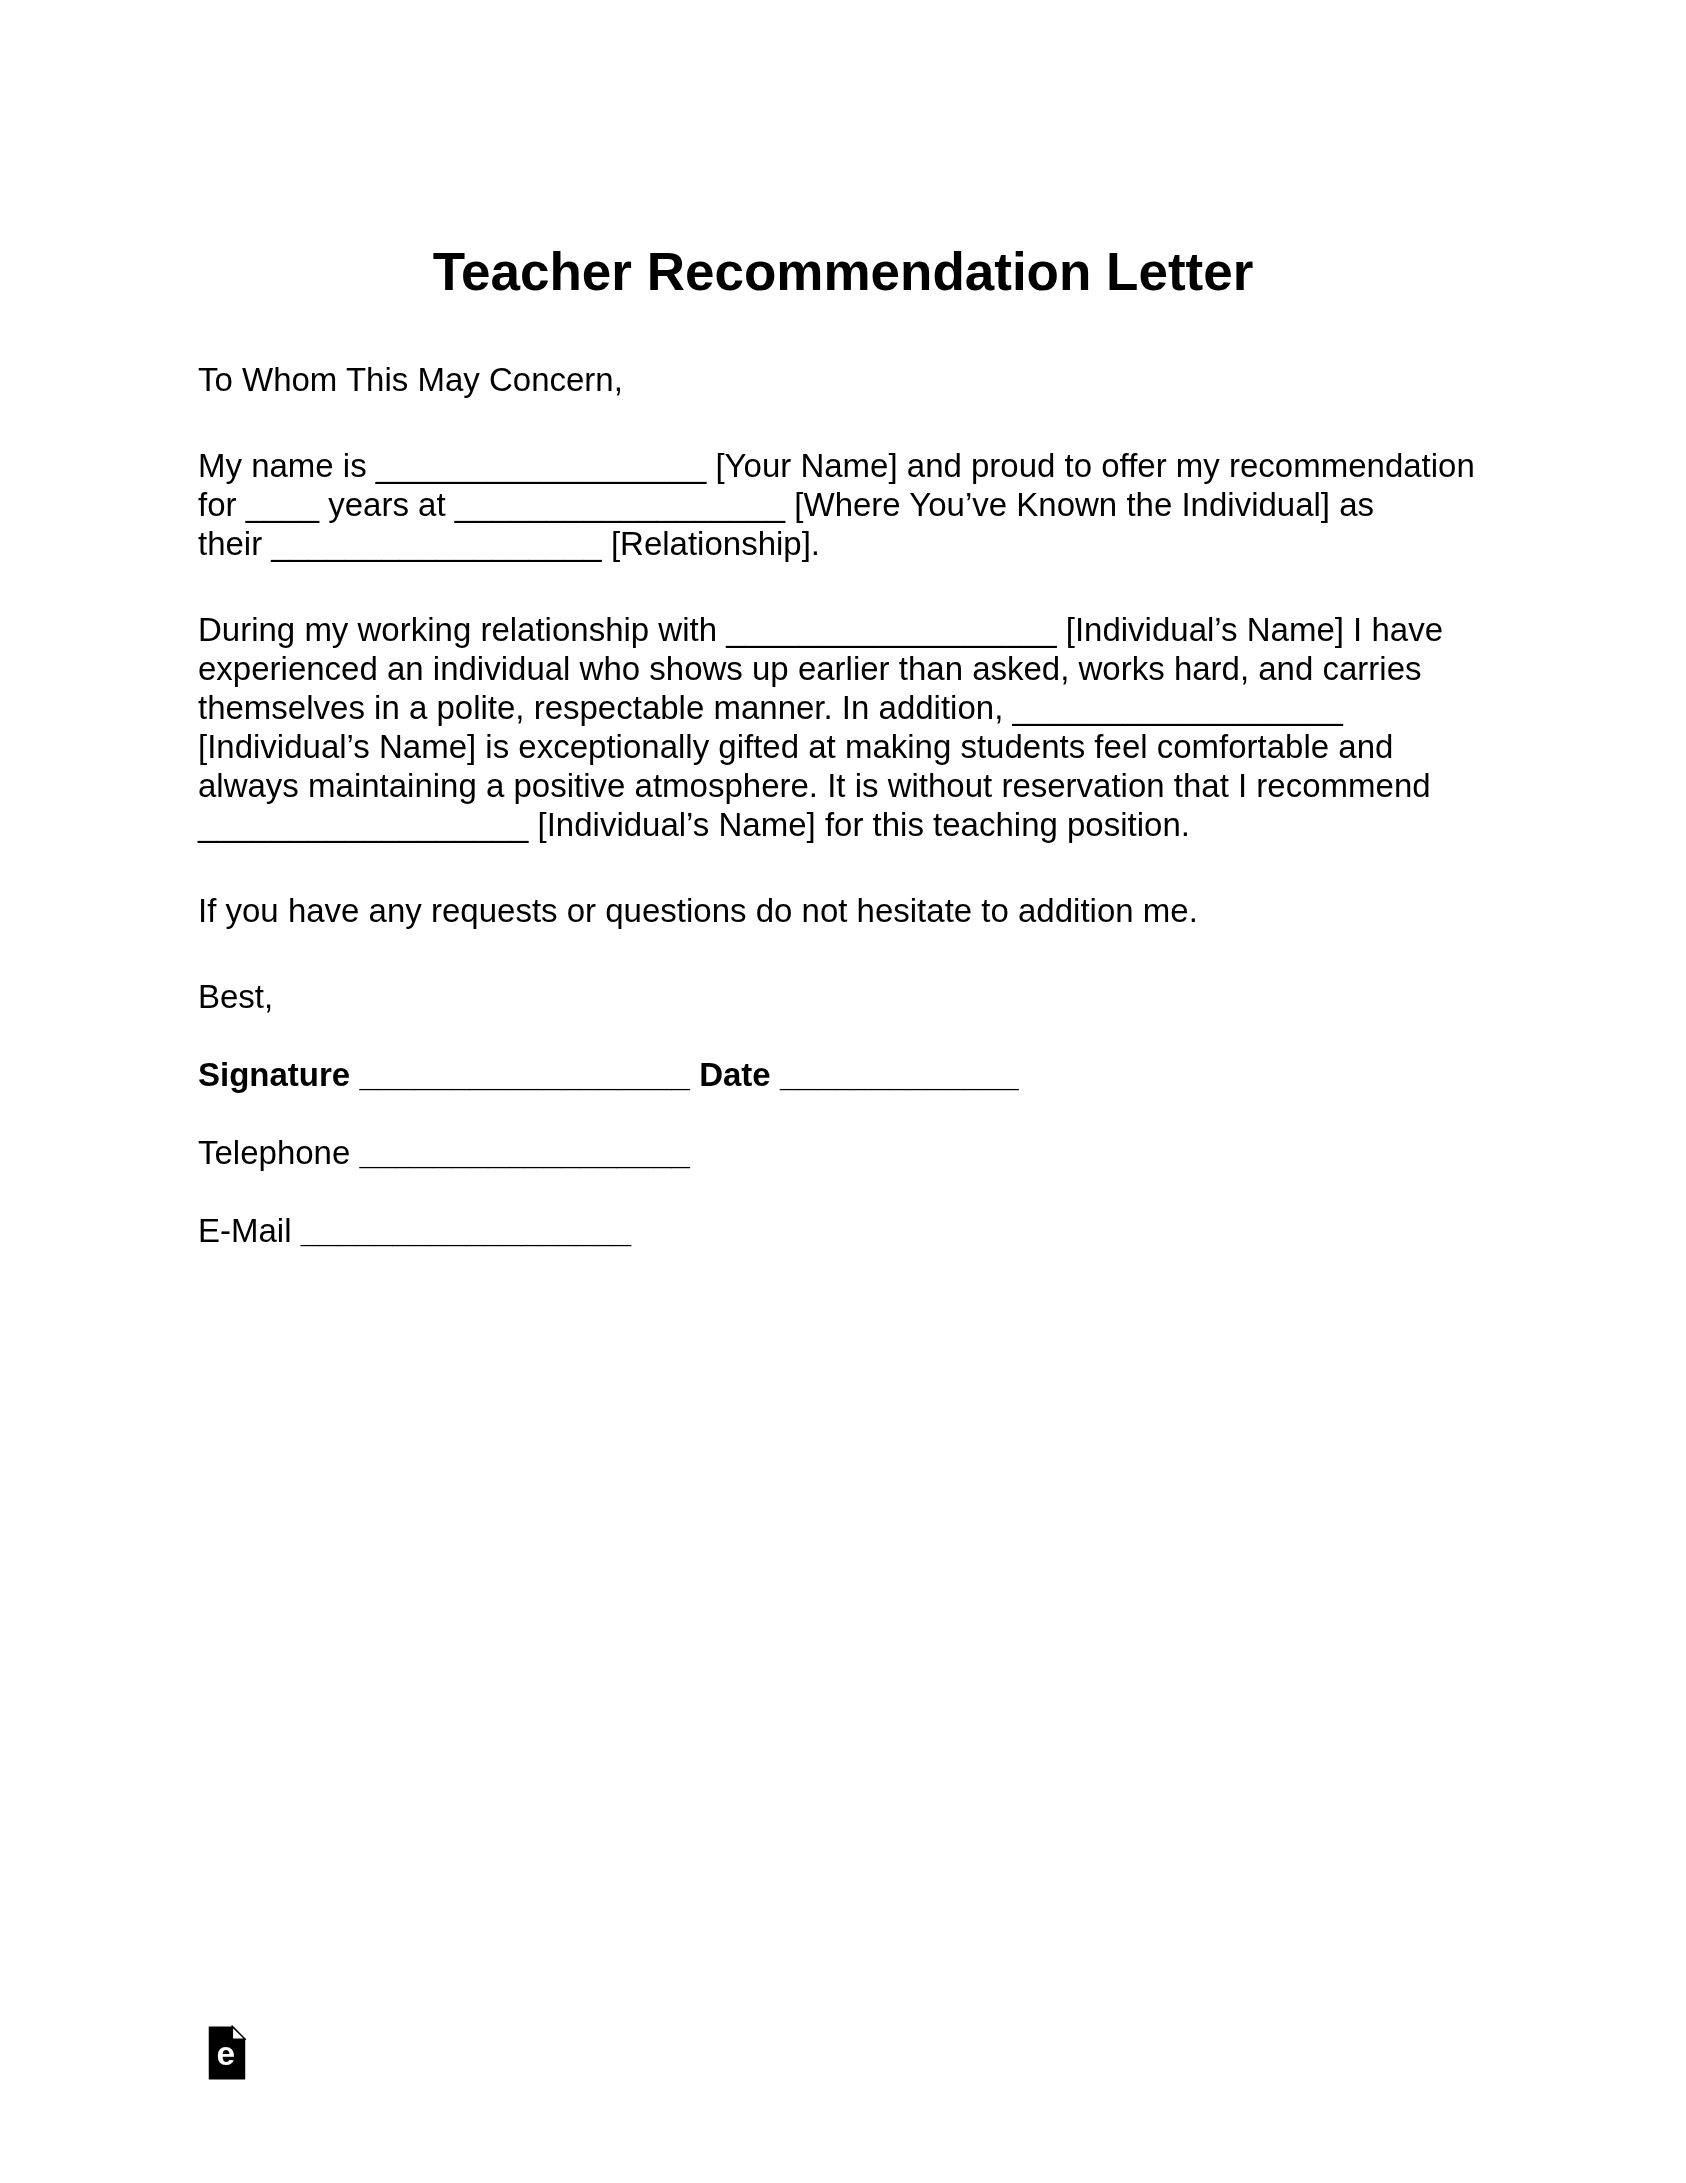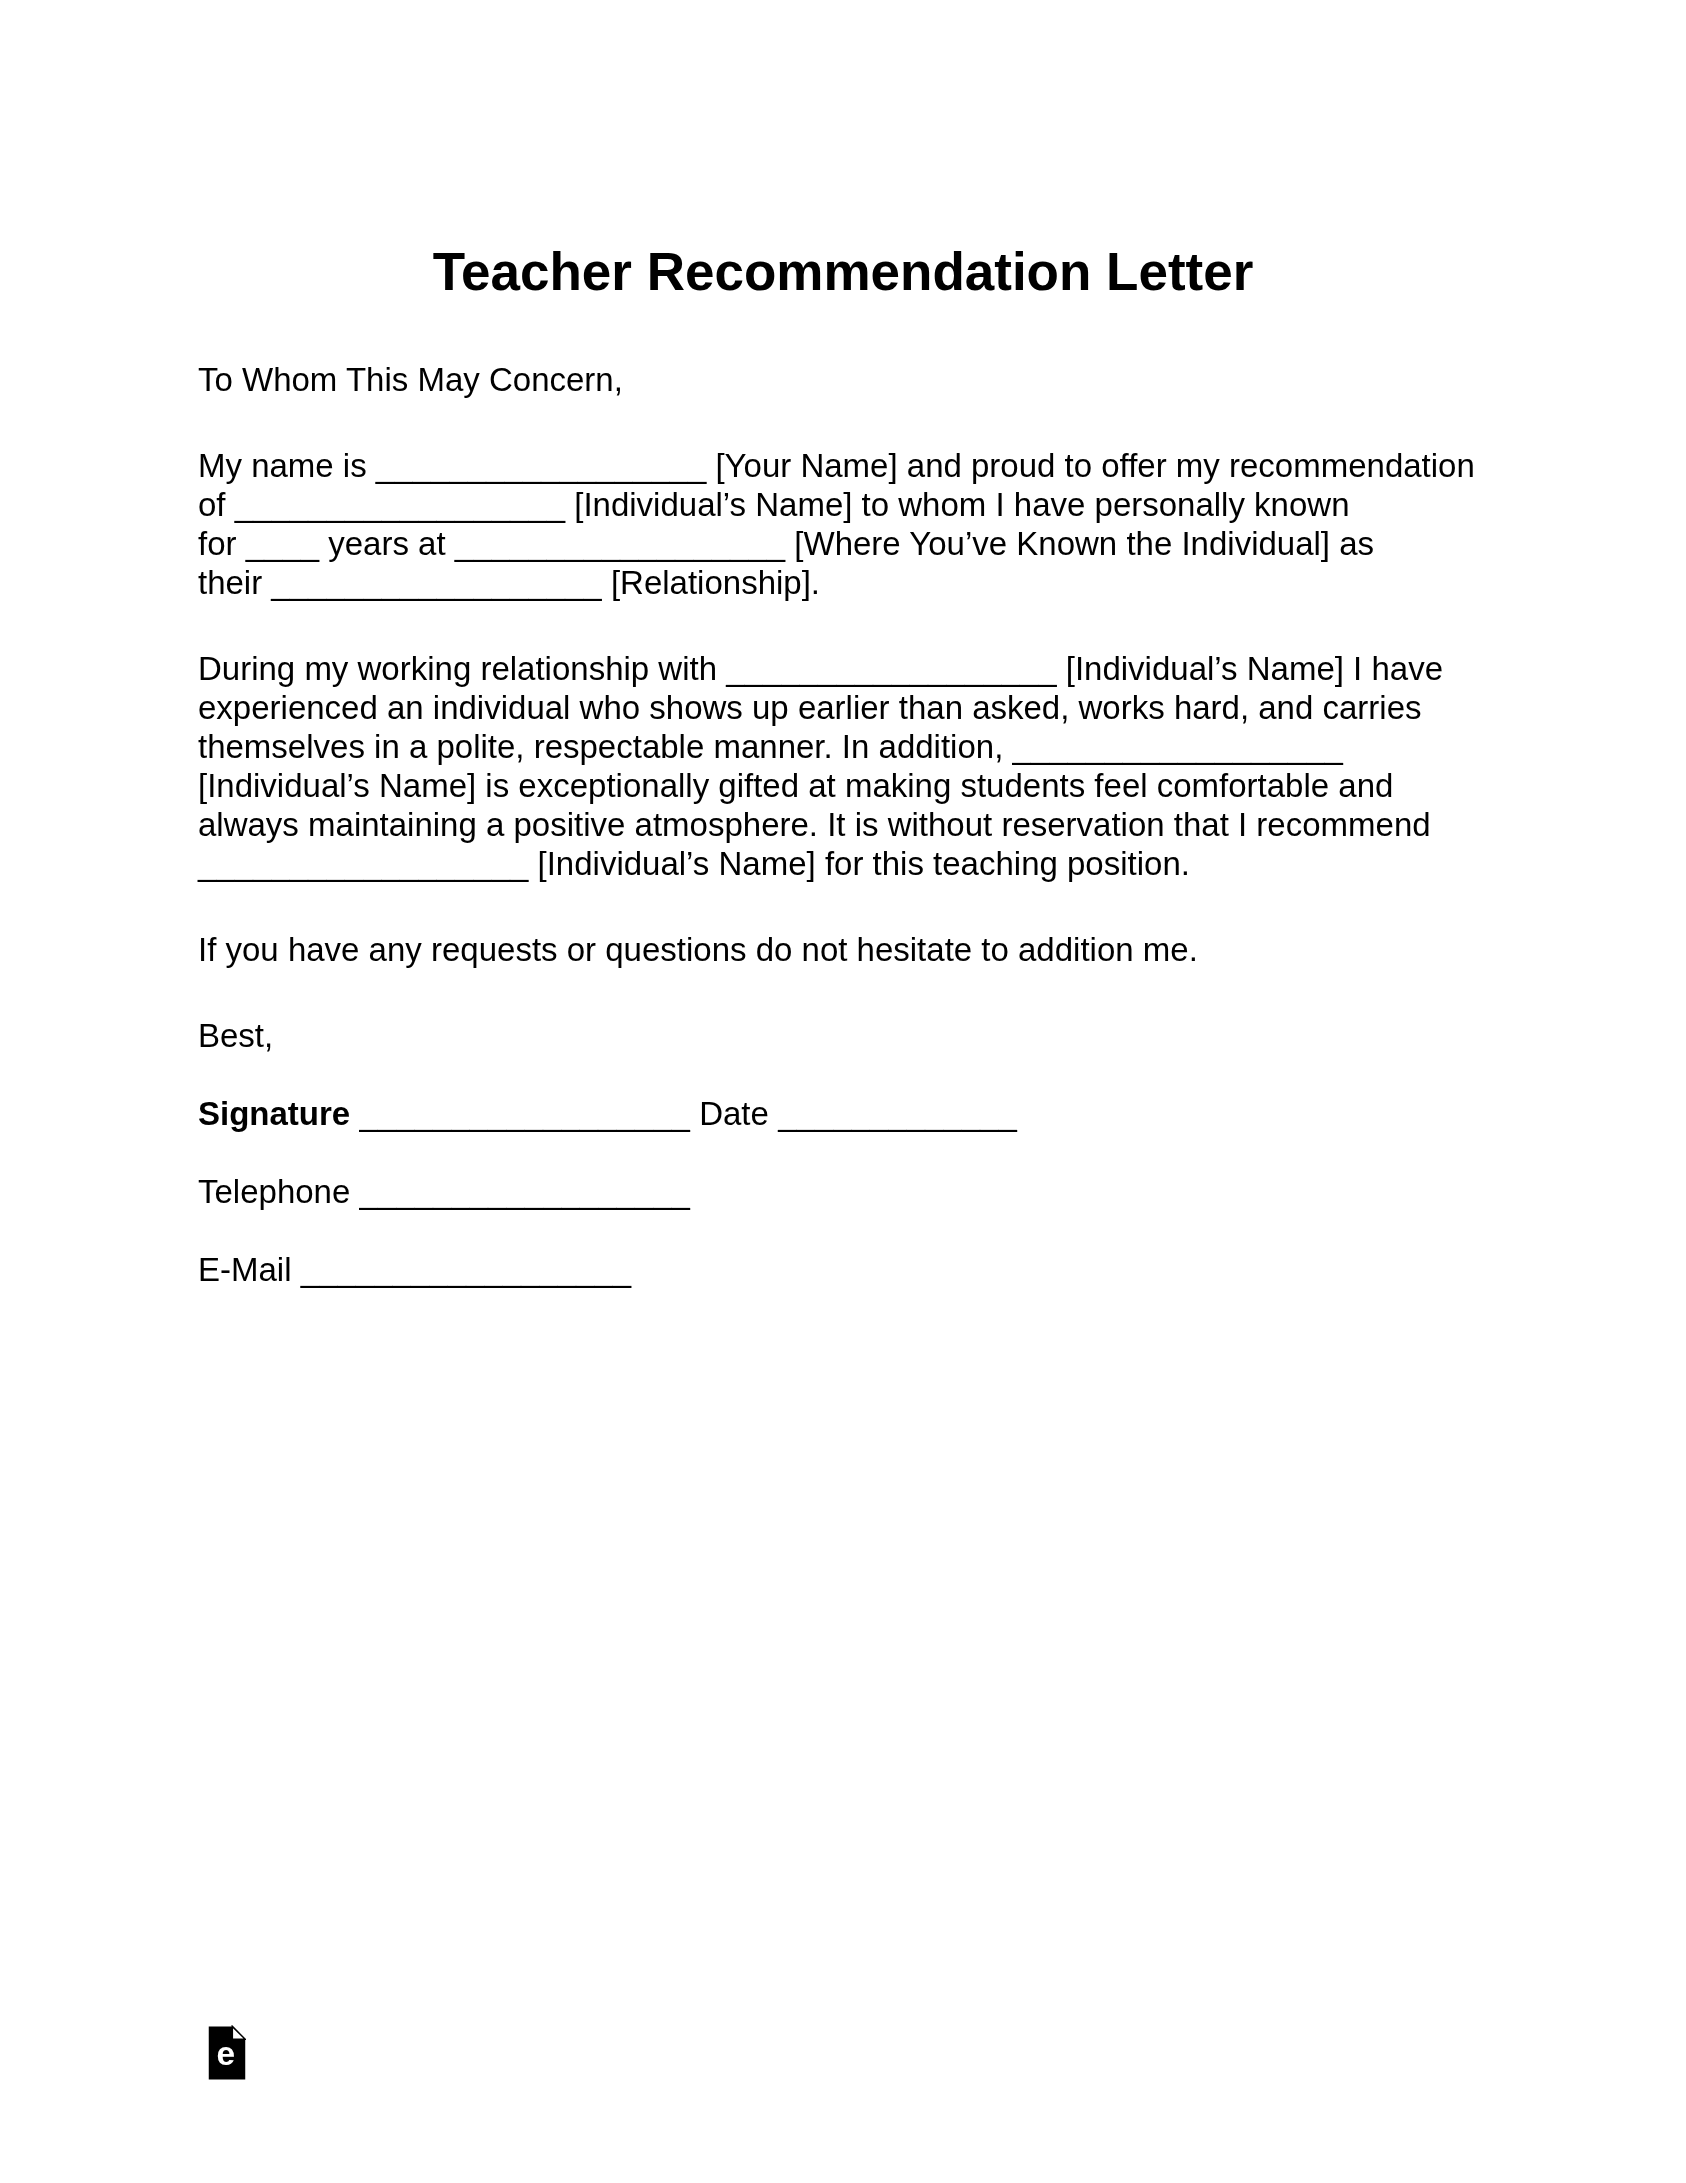--- a/index.html
+++ b/index.html
@@ -30,21 +30,21 @@
     letter-spacing: 0;
   }
   .body-text {
     font-size: 33px;
     line-height: 39px;
   }
   .salutation { margin-top: 58px; }
   .para { margin-top: 47px; }
   .line { white-space: nowrap; }
   .row { margin-top: 39px; white-space: nowrap; }
-  .row .gap-left { margin-left: 9.3px; }
+  .row .gap-left { margin-left: 9.3px; font-weight: bold; }
   .bold { font-weight: bold; }
   .logo {
     position: absolute;
     left: 208px;
     top: 2025px;
     width: 38px;
     height: 56px;
   }
   .logo svg { display: block; width: 100%; height: 100%; }
 </style>
@@ -52,21 +52,20 @@
 <body>
 
 <div class="letter">
 
   <h1 class="doc-title">Teacher Recommendation Letter</h1>
 
   <div class="body-text salutation">To Whom This May Concern,</div>
 
   <div class="body-text para">
     <div class="line">My name is __________________ [Your Name] and proud to offer my recommendation</div>
-    <div class="line">of __________________ [Individual’s Name] to whom I have personally known</div>
     <div class="line">for ____ years at __________________ [Where You’ve Known the Individual] as</div>
     <div class="line">their __________________ [Relationship].</div>
   </div>
 
   <div class="body-text para">
     <div class="line">During my working relationship with __________________ [Individual’s Name] I have</div>
     <div class="line">experienced an individual who shows up earlier than asked, works hard, and carries</div>
     <div class="line">themselves in a polite, respectable manner. In addition, __________________</div>
     <div class="line">[Individual’s Name] is exceptionally gifted at making students feel comfortable and</div>
     <div class="line">always maintaining a positive atmosphere. It is without reservation that I recommend</div>

